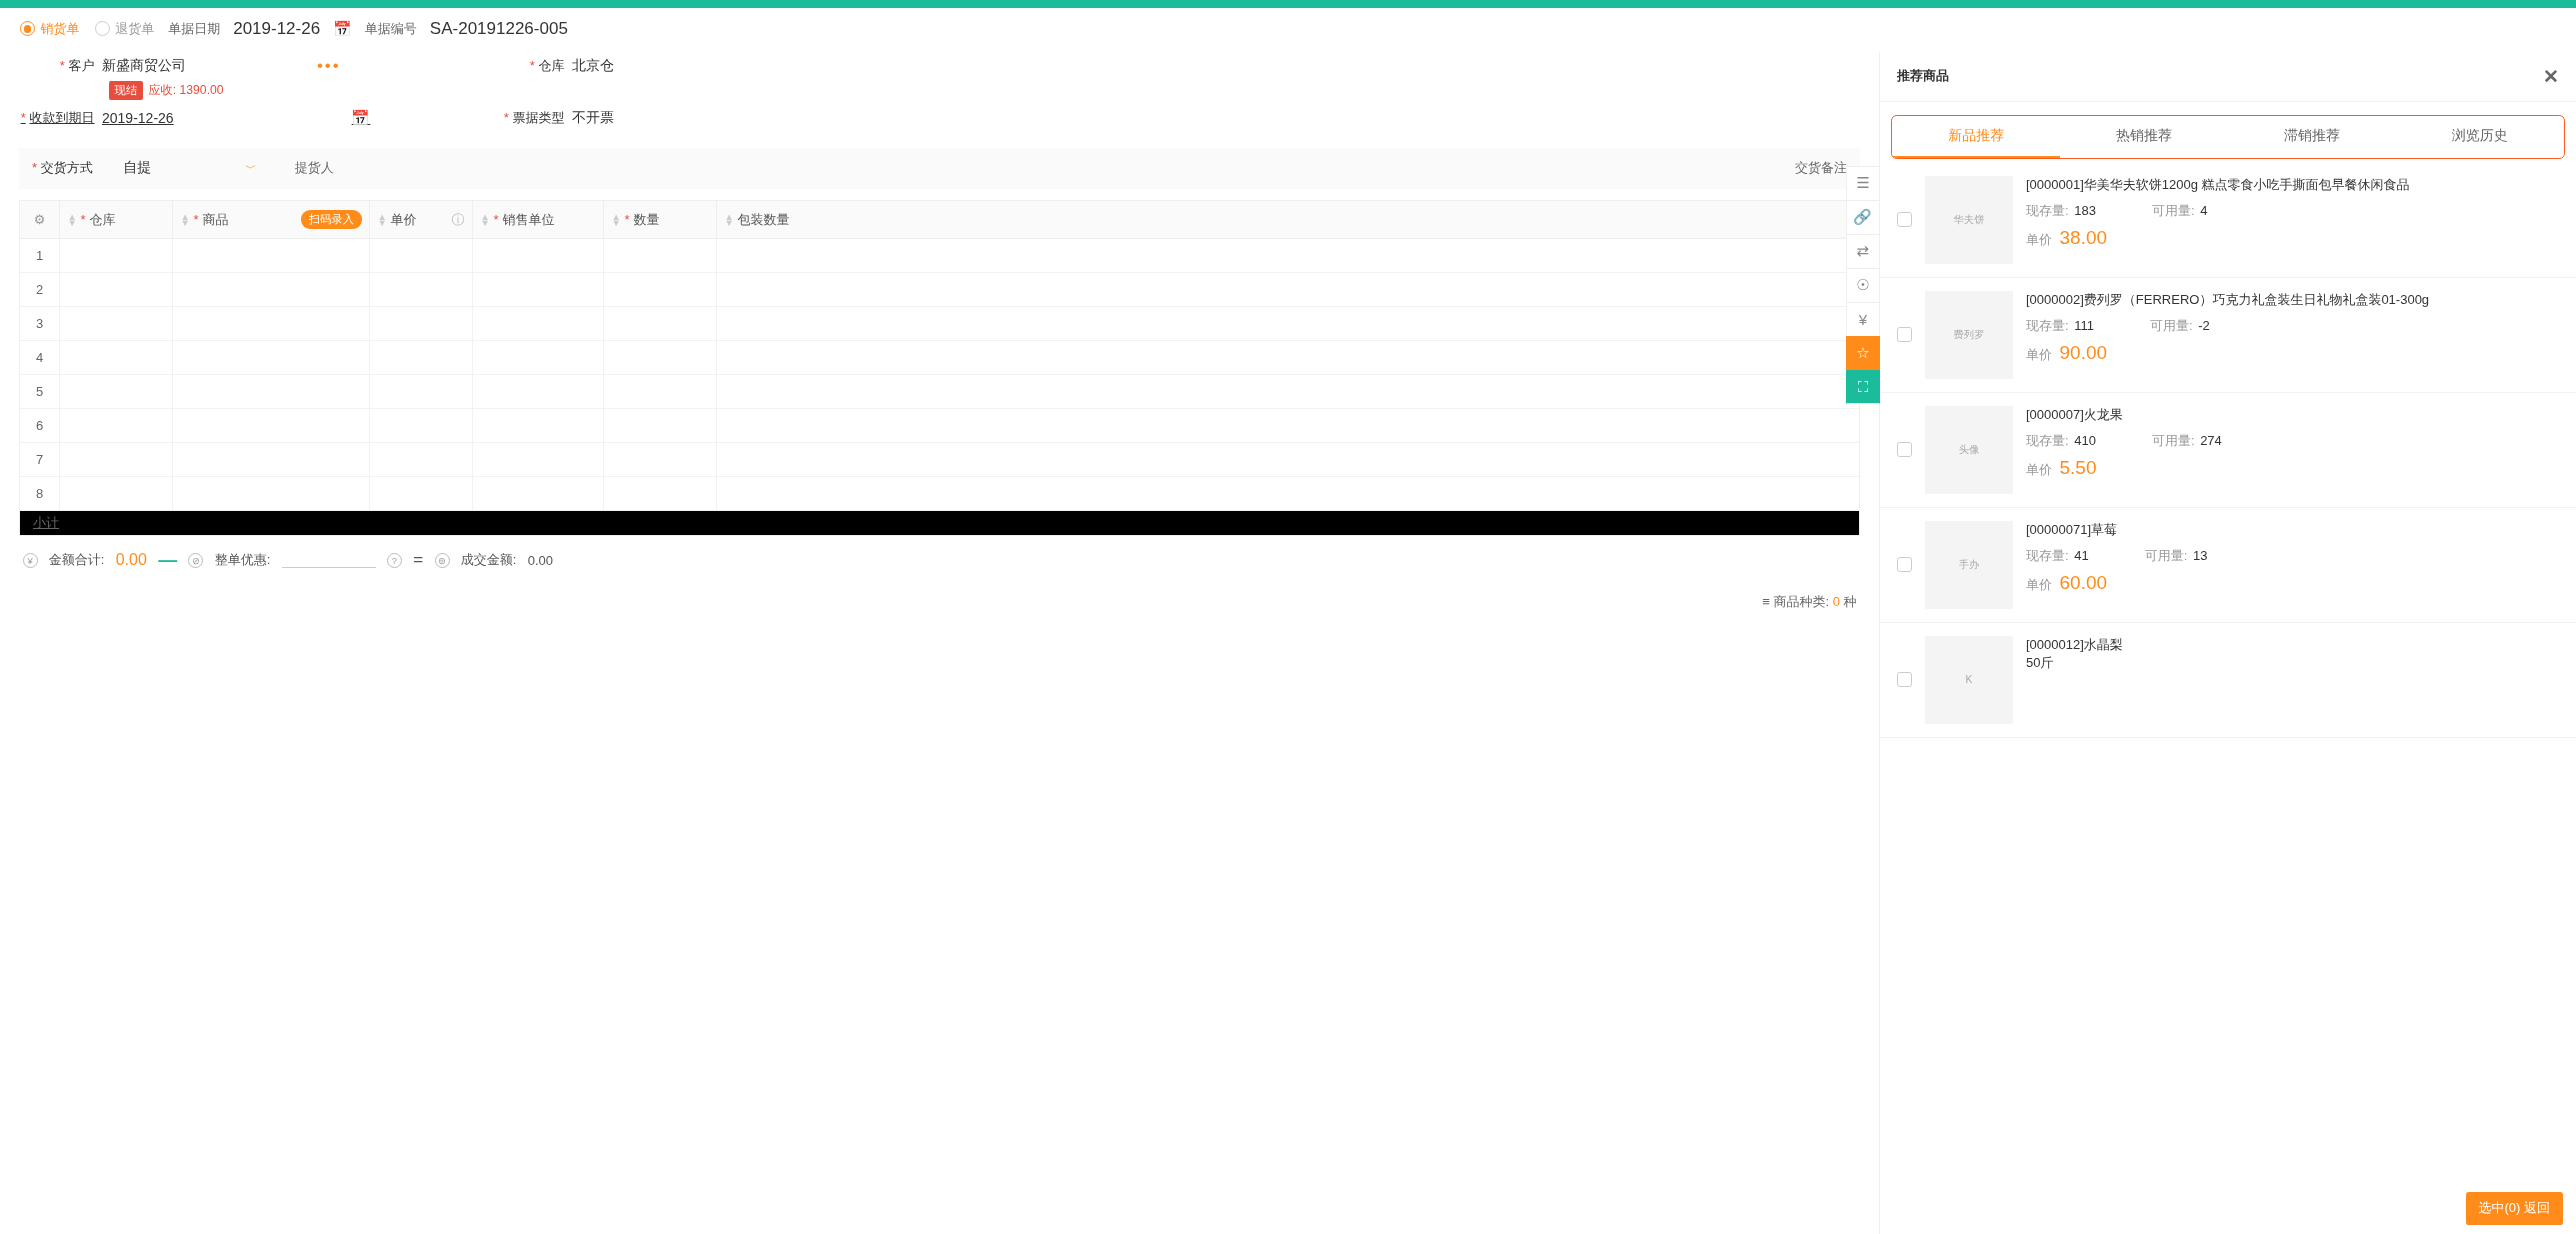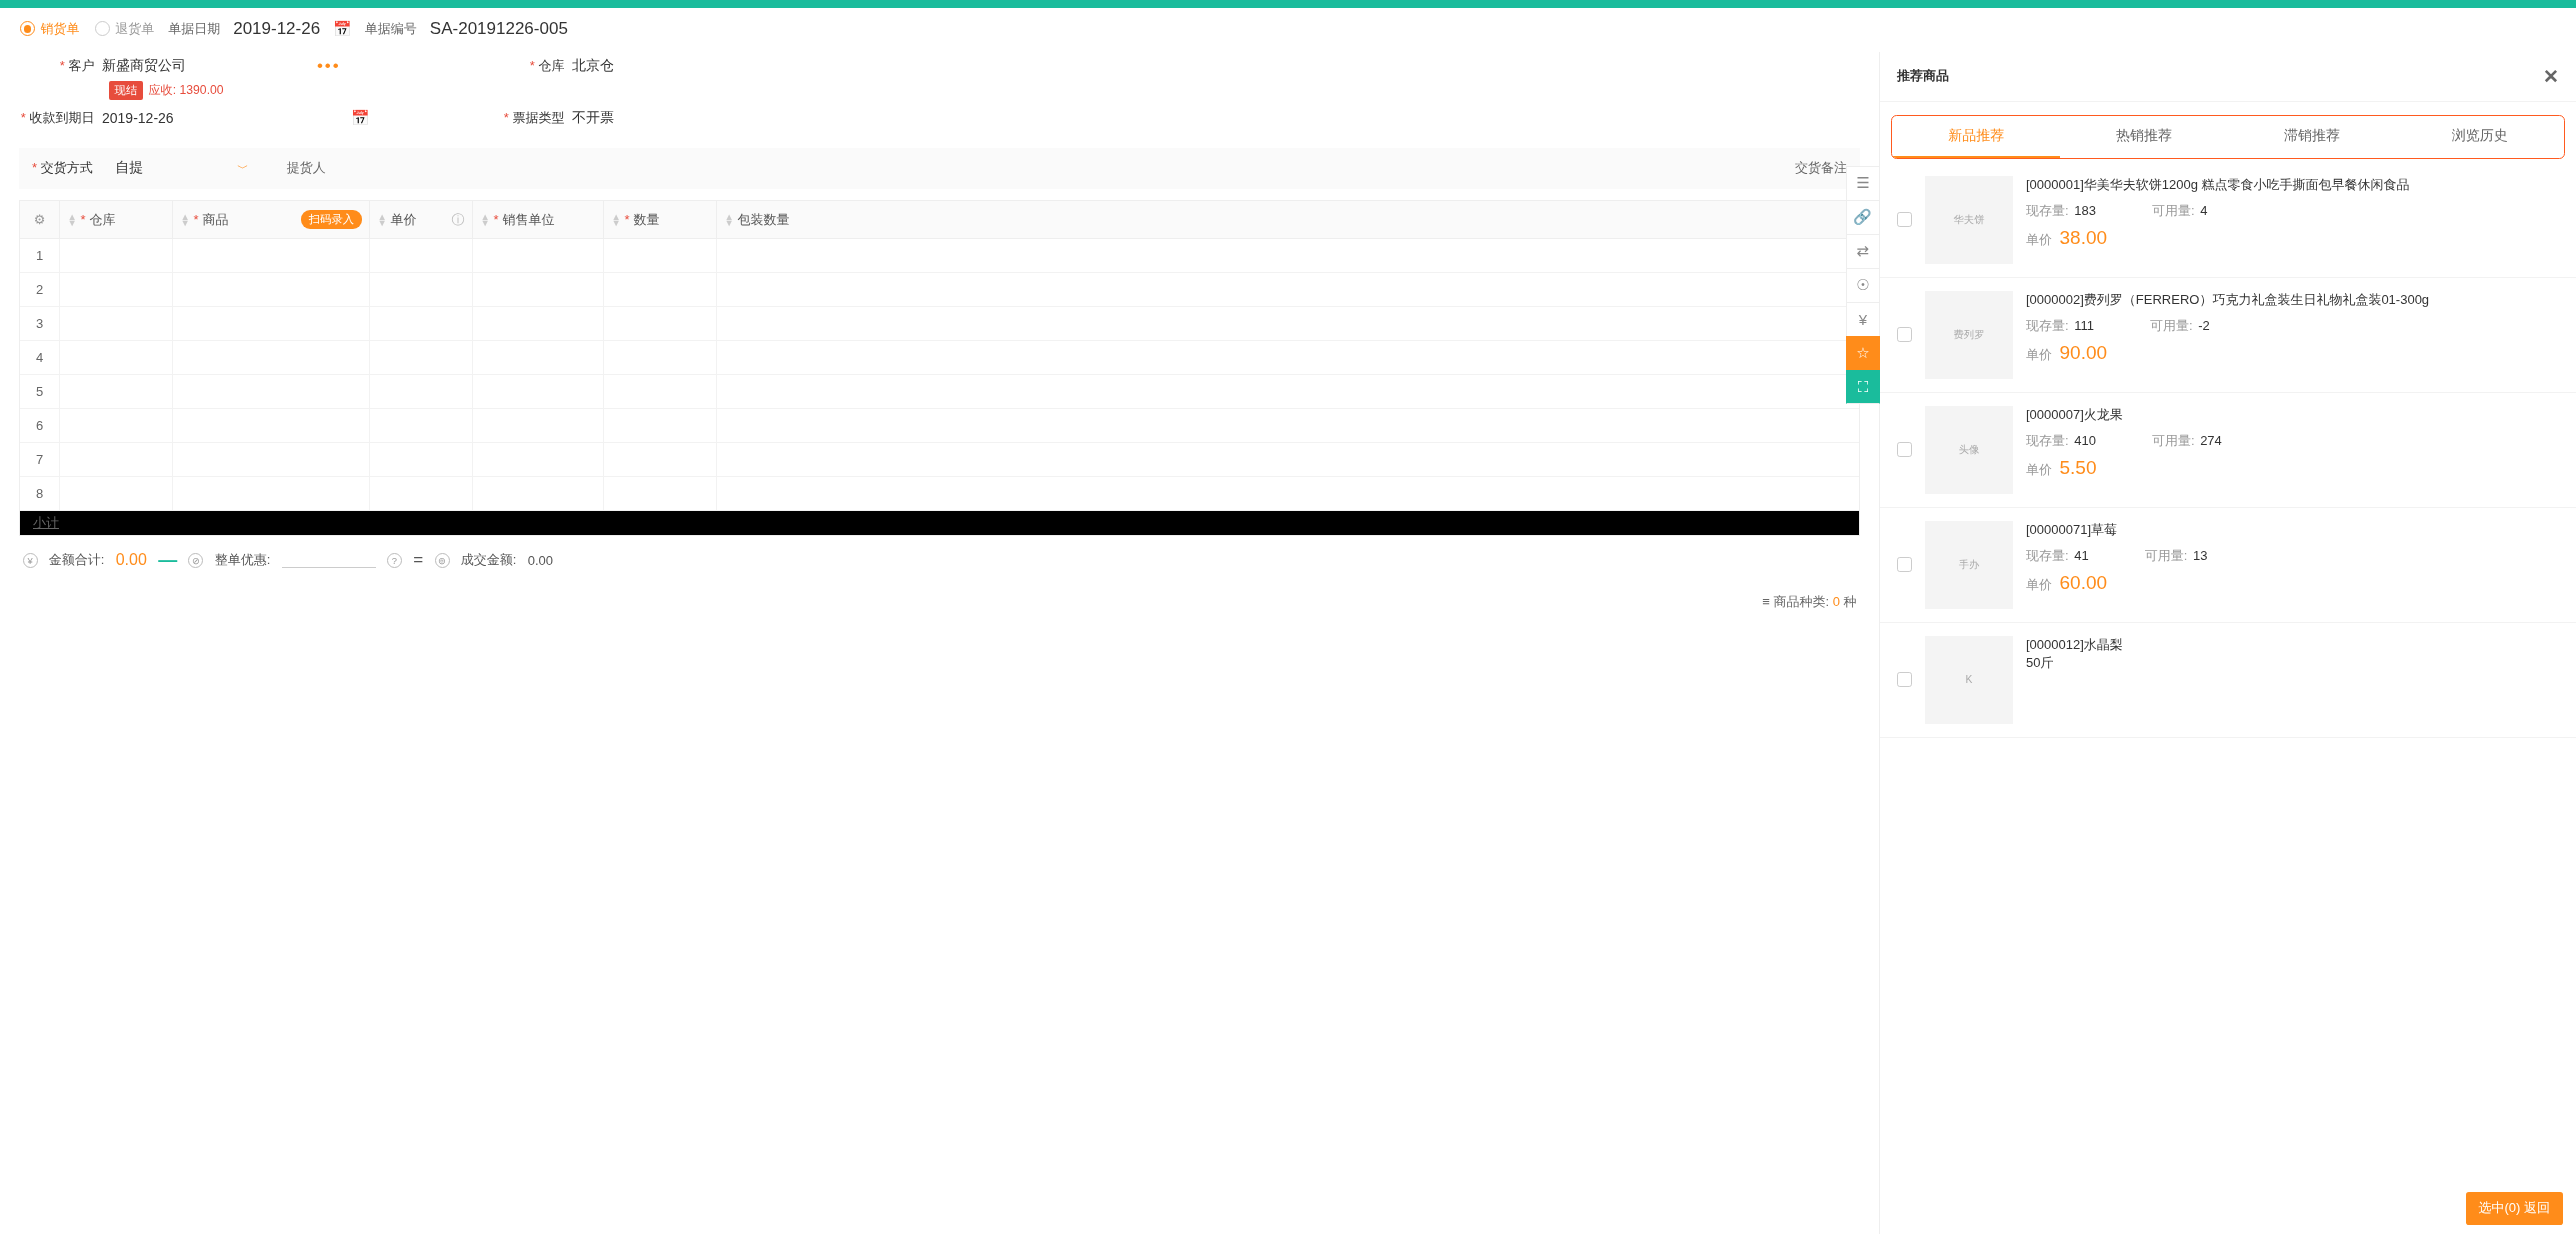--- a/index.html
+++ b/index.html
@@ -114,36 +114,36 @@
           <span class="form-val">北京仓</span>
         </div>
       </div>
       <div class="form-line" style="margin-top:-3.8px;">
         <div class="form-item" style="margin-left:90px;">
           <span class="tag-red">现结</span>
           <span class="due-text">应收: 1390.00</span>
         </div>
       </div>
       <div class="form-line">
-        <div class="form-item" style="width:432px;">
+        <div class="form-item" style="width:432px;text-decoration:underline;">
           <span class="form-label req">收款到期日</span>
           <span class="form-val">2019-12-26</span>
           <span class="cal-icon" style="margin-left:178px;">📅</span>
         </div>
         <div class="form-item">
           <span class="form-label req">票据类型</span>
           <span class="form-val">不开票</span>
         </div>
       </div>
     </div>
 
     <div class="delivery-row">
       <div class="form-item">
         <span class="form-label req" style="width:auto;">交货方式</span>
-        <span class="form-val" style="margin-left:15px;">自提</span>
+        <span class="form-val" style="margin-left:23px;">自提</span>
         <span class="select-chevron">﹀</span>
       </div>
       <div class="form-item">
         <span class="label-gray">提货人</span>
       </div>
       <div class="form-item" style="margin-left:auto;">
         <span class="label-gray">交货备注</span>
       </div>
     </div>
 

